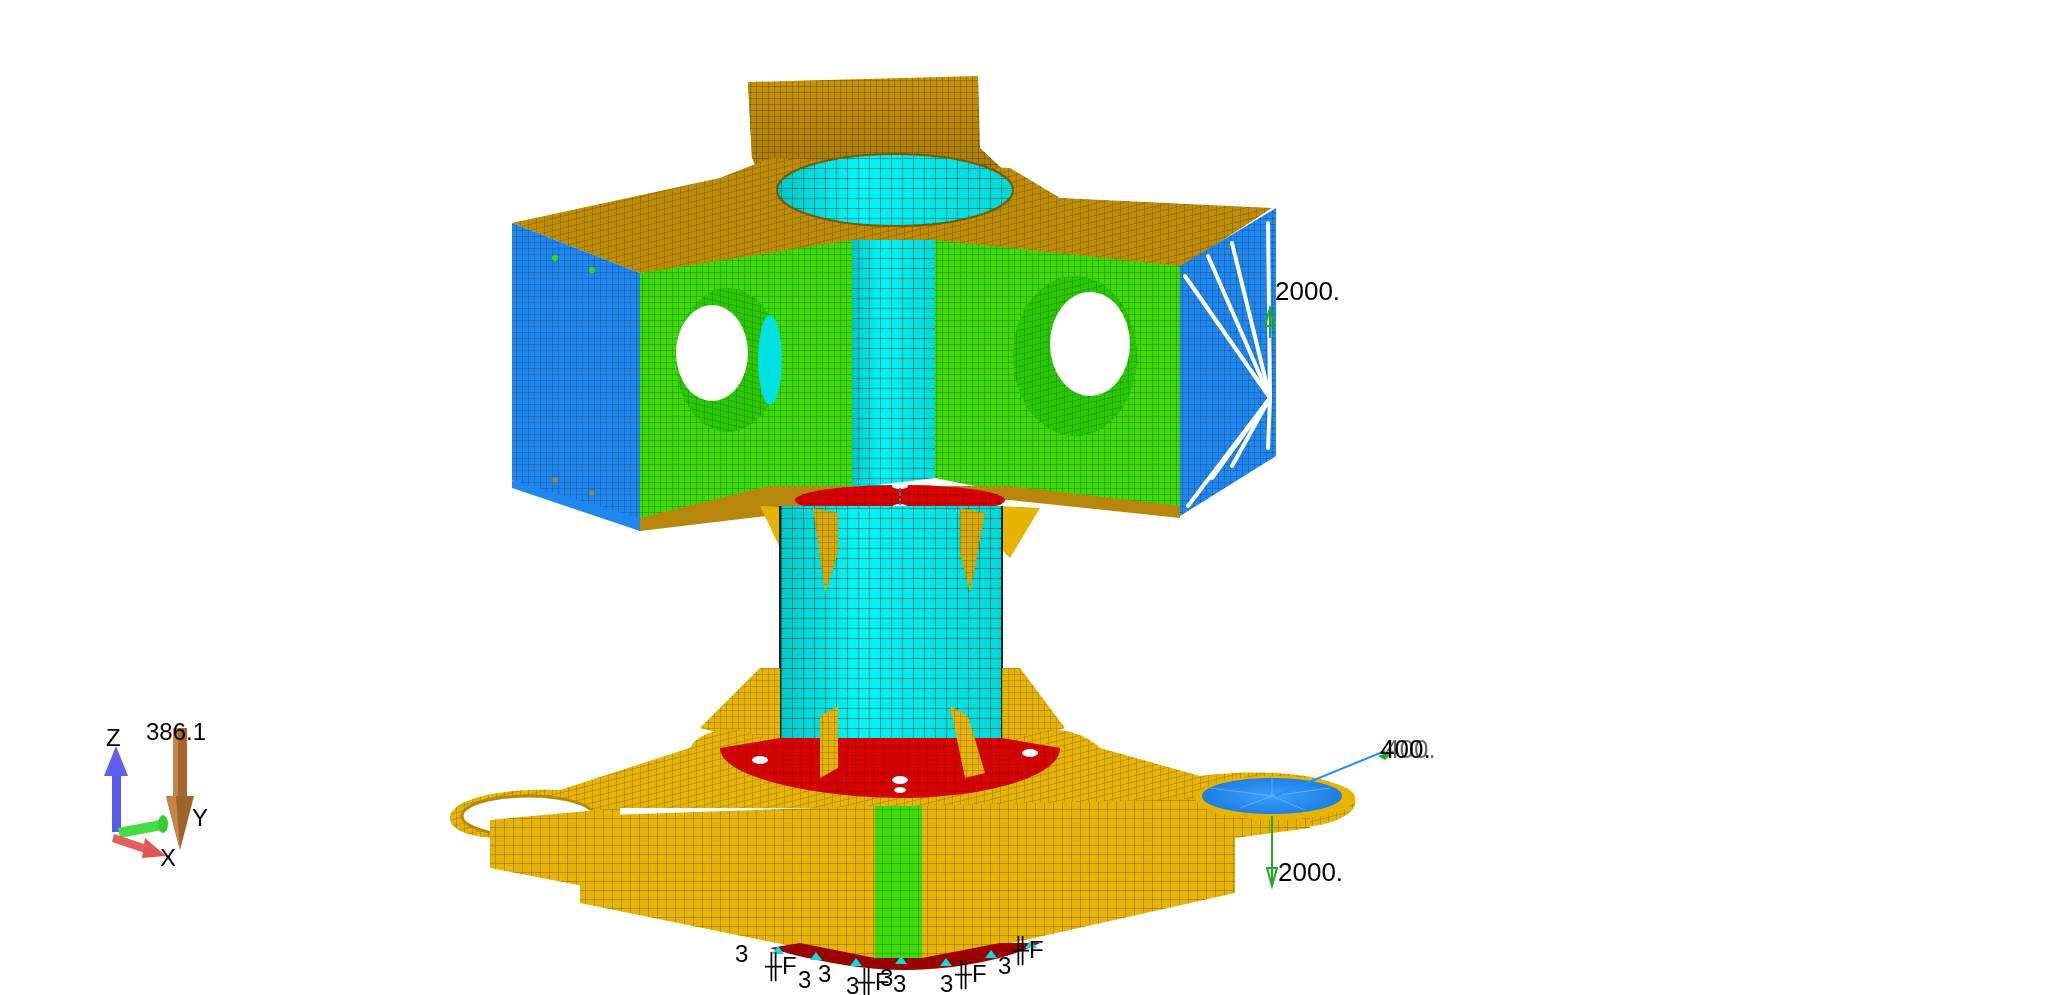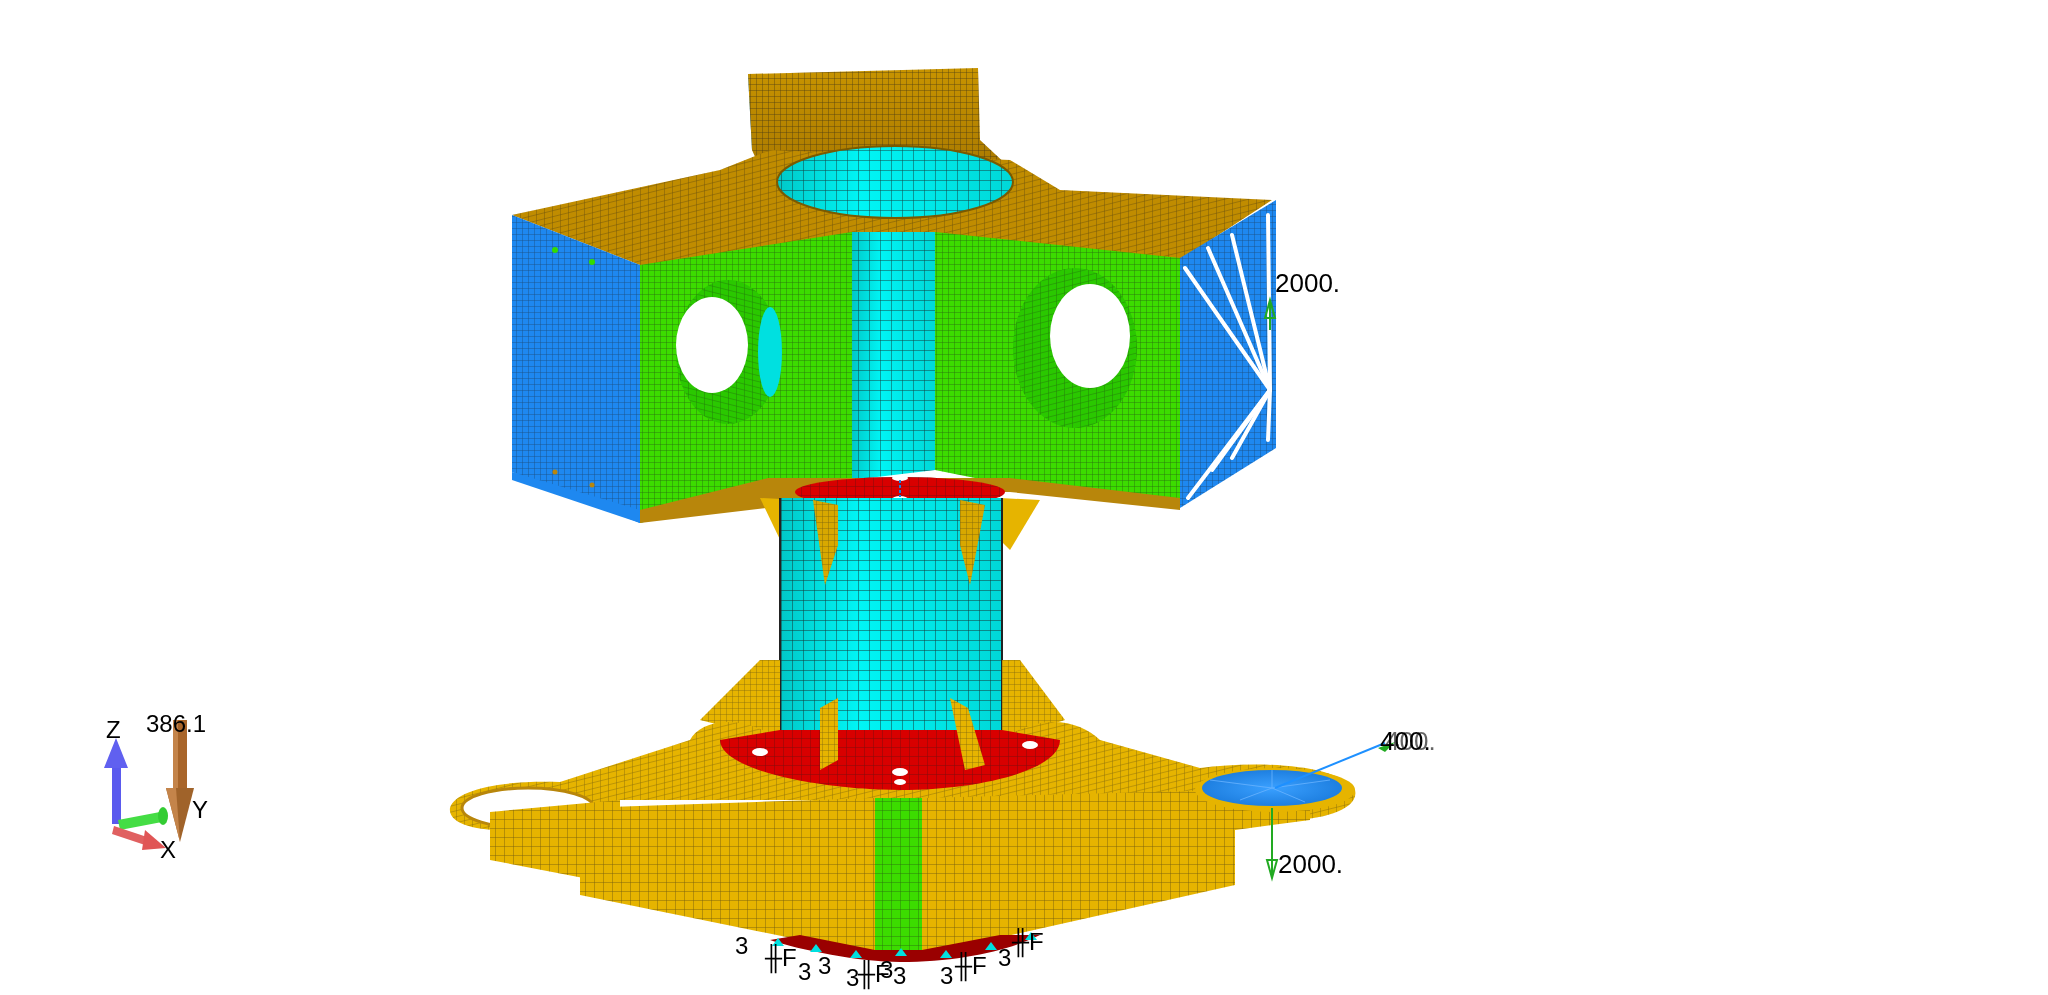--- a/index.html
+++ b/index.html
@@ -1,18 +1,18 @@
 <!DOCTYPE html>
 <html><head>
 <meta charset="utf-8">
 <style>
   html, body { margin: 0; padding: 0; background: #ffffff; }
   body { width: 2048px; height: 995px; overflow: hidden; position: relative;
          font-family: "Liberation Sans", sans-serif; }
-  #viewport { position: absolute; left: 0; top: 0; width: 2048px; height: 745px; }
+  #viewport { position: absolute; left: 0; top: 8px; width: 2048px; height: 745px; }
   .lbl { font-family: "Liberation Sans", sans-serif; fill: #000; }
 </style>
 </head>
 <body>
 
 <div id="viewport">
 <svg width="2048" height="995" viewBox="0 0 2048 995" xmlns="http://www.w3.org/2000/svg">
   <defs>
     <pattern id="meshFine" width="6" height="6" patternUnits="userSpaceOnUse">
       <path d="M0 0H6M0 0V6" stroke="#1a1a1a" stroke-width="0.8" fill="none"></path>

